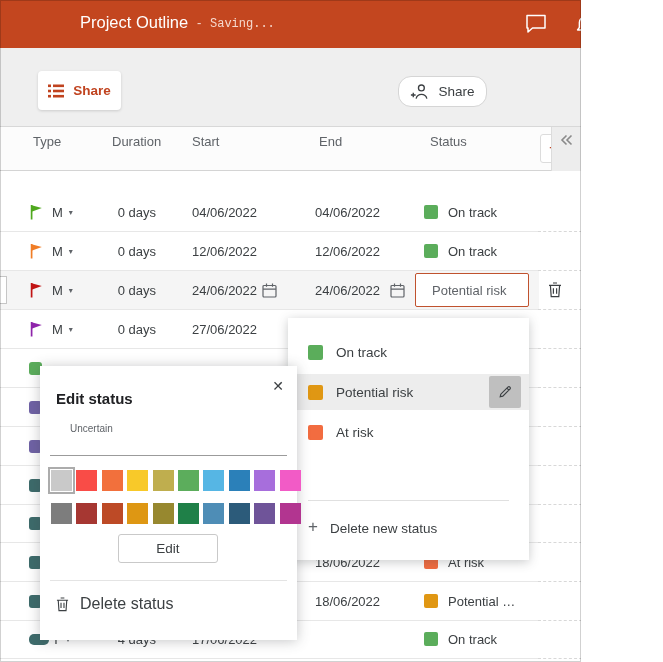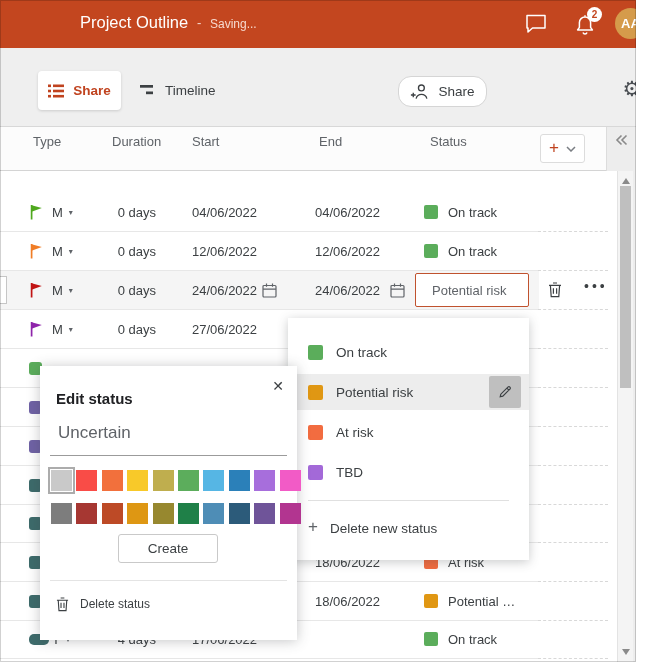--- a/index.html
+++ b/index.html
@@ -1,25 +1,25 @@
 <!DOCTYPE html>
 <html><head>
 <meta charset="utf-8">
 <style>
   html,body{margin:0;padding:0;background:#fff;}
-  #app{position:relative;width:636px;height:662px;overflow:hidden;
+  #app{position:relative;width:581px;height:662px;overflow:hidden;
        font-family:"Liberation Sans",sans-serif;background:#3b82f6;color:#3C4043;}
   #app::after{content:"";position:absolute;inset:0;box-shadow:inset 0 0 0 1px rgba(0,0,0,.18);
        pointer-events:none;z-index:99;}
 
   
   .topbar{position:absolute;left:0;top:0;right:0;height:48px;background:#C3461F;}
   .tb-title{position:absolute;left:80px;top:13px;font-size:16.5px;color:#fff;}
   .tb-dash{position:absolute;left:197px;top:15px;font-size:13px;color:#F6D9CE;}
-  .tb-saving{position:absolute;left:210px;top:17px;font-size:12px;color:#F6D9CE;}
+  .tb-saving{position:absolute;left:210px;top:17px;font-size:12px;color:#F6D9CE;font-family:Liberation Mono, monospace;}
   .tb-icon{position:absolute;top:14px;width:22px;height:22px;cursor:pointer;}
   .badge{position:absolute;left:587px;top:7px;width:15px;height:15px;border-radius:50%;
          background:#fff;color:#C3461F;font-size:10px;font-weight:bold;
          display:flex;align-items:center;justify-content:center;}
   .tb-avatar{position:absolute;left:615px;top:8px;width:31px;height:31px;border-radius:50%;
          color:#fff;font-size:13px;font-weight:bold;display:flex;align-items:center;justify-content:center;}
 
   
   .tabbar{position:absolute;left:0;top:48px;right:0;height:79px;background:#EFEFEF;
           border-bottom:1px solid #D8D8D8;box-sizing:border-box;}
@@ -95,32 +95,32 @@
   .mdiv{position:absolute;left:20px;right:20px;top:182px;border-top:1px solid #E0E0E0;}
   .mcreate{position:absolute;left:0;right:0;top:192px;height:36px;display:flex;align-items:center;gap:12px;
       padding-left:20px;font-size:13.5px;color:#3C4043;cursor:pointer;box-sizing:border-box;}
   .mcreate .plus{font-size:17px;color:#5F6368;margin-top:-2px;}
 
   
   .editpop{position:absolute;left:40px;top:366px;width:257px;height:274px;background:#fff;z-index:30;
       box-shadow:0 1px 12px rgba(60,64,67,.3);}
   .ep-close{position:absolute;right:13px;top:12px;font-size:14px;color:#3C4043;cursor:pointer;}
   .ep-title{position:absolute;left:16px;top:24px;font-size:15px;font-weight:bold;color:#202124;}
-  .ep-input{position:absolute;left:16px;top:56px;width:224px;border:none;outline:none;
-      font-size:17px;color:#5F6368;font-family:"Liberation Sans",sans-serif;background:transparent;}
+  .ep-input{position:absolute;left:28px;top:56px;width:224px;border:none;outline:none;
+      font-size:10px;color:#5F6368;font-family:"Liberation Sans",sans-serif;background:transparent;}
   .ep-line{position:absolute;left:10px;right:10px;top:89px;border-top:1px solid #9B9B9B;}
   .ep-swatches{position:absolute;left:11px;top:104px;display:flex;flex-wrap:wrap;width:250px;gap:12px 4.4px;}
   .sw{width:21px;height:21px;cursor:pointer;flex:0 0 auto;}
   .sw.selsw{outline:2px solid #ACACAC;outline-offset:1px;}
   .ep-apply{position:absolute;left:78px;top:168px;width:100px;height:29px;background:#fff;
       border:1px solid #C9C9C9;border-radius:3px;box-sizing:border-box;font-size:13.5px;color:#3C4043;
       display:flex;align-items:center;justify-content:center;cursor:pointer;}
   .ep-div{position:absolute;left:10px;right:10px;top:214px;border-top:1px solid #E4E4E4;}
   .ep-delete{position:absolute;left:16px;top:228px;height:20px;display:flex;align-items:center;gap:11px;
-      font-size:12px;color:#3C4043;cursor:pointer;}
+      font-size:16px;color:#3C4043;cursor:pointer;}
   svg{display:block;}
 </style>
 </head>
 <body>
 
 <div id="app">
 
   <div class="topbar" style="background: rgb(195, 70, 31);">
     <span class="tb-title">Project Outline</span>
     <span class="tb-dash">-</span>
@@ -146,27 +146,20 @@
     <div class="tab-data">
       <svg width="16" height="14" viewBox="0 0 16 14" fill="#C0431F">
         <rect y="0.5" width="3" height="2.6"></rect>
           <rect x="5" y="0.5" width="11" height="2.6"></rect>
         <rect y="5.7" width="3" height="2.6"></rect>
           <rect x="5" y="5.7" width="11" height="2.6"></rect>
         <rect y="10.9" width="3" height="2.6"></rect>
           <rect x="5" y="10.9" width="11" height="2.6"></rect>
       </svg>
       <span>Share</span>
-    </div>
-    <div class="tab-timeline">
-      <svg width="15" height="11" viewBox="0 0 15 11" fill="#3C4043">
-        <rect width="13" height="2.7"></rect>
-          <rect x="6" y="6.5" width="7" height="2.7"></rect>
-      </svg>
-      <span>Timeline</span>
     </div>
 
     <div class="btn btn-share">
       <svg width="19" height="17" viewBox="0 0 20 18" fill="none" stroke="#3C4043" stroke-width="1.4">
         <circle cx="12" cy="5.2" r="3.1"></circle>
         <path d="M6.4 16.5a5.9 5.9 0 0 1 11.4 0"></path>
         <path d="M3.4 10.2v5M.9 12.7h5"></path>
       </svg>
       <span>Share</span>
     </div>
@@ -380,24 +373,20 @@
       <span>Potential risk</span>
       <span class="pencilbtn">
         <svg width="16" height="16" viewBox="0 0 16 16" fill="none" stroke="#3C4043" stroke-width="1.2">
           <path d="M3.2 12.8l.6-2.6 7.3-7.3a1.45 1.45 0 0 1 2 2l-7.3 7.3-2.6.6zM9.9 4.1l2 2"></path>
         </svg>
       </span>
     </div>
     <div class="mi" style="top:96px">
       <i class="sq" style="background: rgb(242, 108, 64);"></i>
       <span>At risk</span>
-    </div>
-    <div class="mi" style="top:136px">
-      <i class="sq" style="background: rgb(163, 105, 216);"></i>
-      <span>TBD</span>
     </div>
     <div class="mdiv"></div>
     <div class="mcreate">
       <span class="plus">+</span>
       <span>Delete new status</span>
     </div>
   </div>
 
   <div class="editpop">
     <span class="ep-close">✕</span>
@@ -421,21 +410,21 @@
       <span class="sw" style="background: rgb(189, 74, 38);"></span>
       <span class="sw" style="background: rgb(222, 151, 19);"></span>
       <span class="sw" style="background: rgb(151, 136, 47);"></span>
       <span class="sw" style="background: rgb(31, 128, 72);"></span>
       <span class="sw" style="background: rgb(78, 141, 182);"></span>
       <span class="sw" style="background: rgb(44, 91, 122);"></span>
       <span class="sw" style="background: rgb(111, 84, 153);"></span>
       <span class="sw" style="background: rgb(178, 53, 144);"></span>
     </div>
 
-    <div class="ep-apply">Create</div>
+    <div class="ep-apply">Edit</div>
     <div class="ep-div"></div>
     <div class="ep-delete">
       <svg width="13" height="15" viewBox="0 0 14 16" fill="none" stroke="#3C4043" stroke-width="1.2">
         <path d="M1 3.4h12M5 1h4M2.4 3.4l.8 11.2h7.6l.8-11.2M5.4 6.2v5.6M8.6 6.2v5.6"></path>
       </svg>
       <span>Delete status</span>
     </div>
   </div>
 
 </div>

